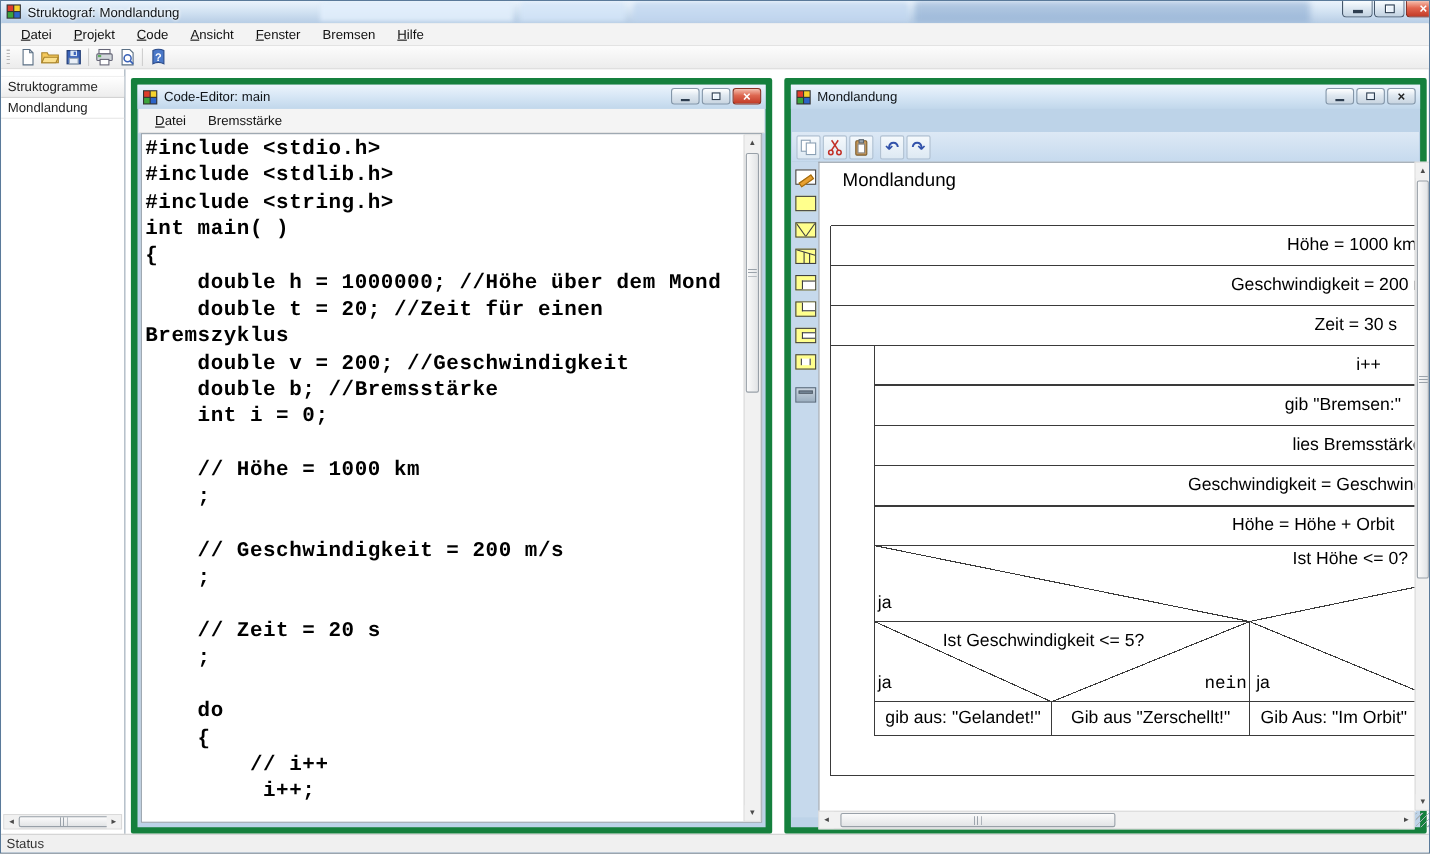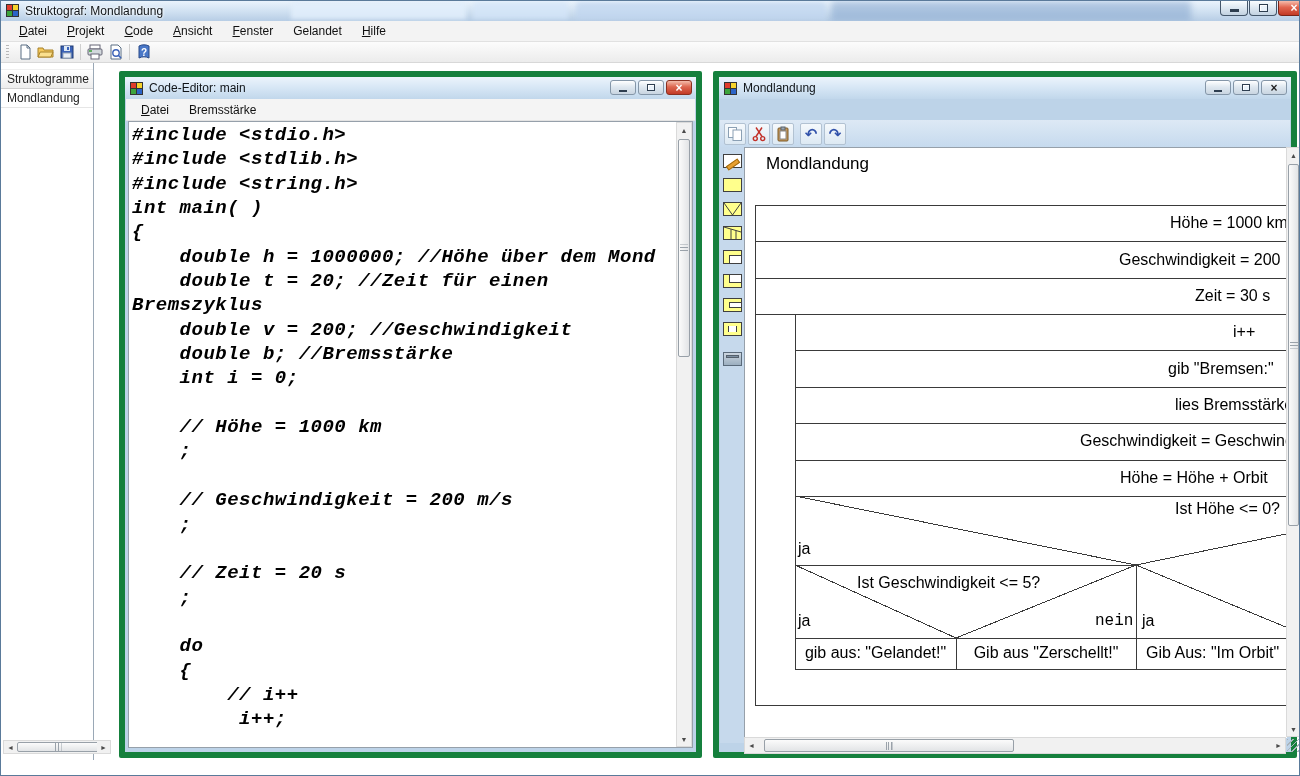--- a/index.html
+++ b/index.html
@@ -25,21 +25,21 @@
   .menubar{position:absolute;left:0;top:20px;width:100%;height:21px;background:#f3f3f3;
     border-bottom:1px solid #e1e1e1;display:flex;align-items:center;padding-left:8px;box-sizing:border-box;font-size:12px;}
   .menu-item{padding:2px 10px;color:#111;white-space:pre;}
   .toolbar{position:absolute;left:0;top:41px;width:100%;height:21px;
     background:linear-gradient(#fcfcfc,#ececec);border-bottom:1px solid #d8d8d8;
     display:flex;align-items:center;padding-left:5px;box-sizing:border-box;}
   .tgrip{width:3px;height:14px;margin:0 5px 0 0;background:repeating-linear-gradient(to bottom,#b8b8b8 0 1px,transparent 1px 3px);}
   .tbtn{width:21px;height:19px;display:flex;align-items:center;justify-content:center;}
   .tsep{width:1px;height:16px;background:#cfcfcf;margin:0 3px;}
   
-  .sidebar{position:absolute;left:0;top:62px;width:93px;height:697px;background:#fff;
+  .sidebar{position:absolute;left:0;top:62px;width:113px;height:697px;background:#fff;
     border-right:1px solid #9aa8b6;box-sizing:border-box;}
   .sb-header{margin-top:6px;height:18px;line-height:18px;padding-left:6px;font-size:12px;color:#222;
     background:linear-gradient(#ffffff,#ededed);border-top:1px solid #f0f0f0;border-bottom:1px solid #cfcfcf;}
   .sb-item{height:18px;line-height:18px;padding-left:6px;font-size:12px;color:#222;border-bottom:1px solid #e6e6e6;}
   
   .win{position:absolute;background:#bdd3e8;border:6px solid #15803d;border-radius:2px;box-sizing:border-box;}
   #win-code{left:118px;top:70px;width:583px;height:687px;}
   #win-diagram{left:712px;top:70px;width:584px;height:687px;}
   .wtitle{position:absolute;left:0;top:0;right:0;height:22px;
     background:linear-gradient(#ecf4fc,#d6e6f5 50%,#c1d7eb);display:flex;align-items:center;padding-left:5px;}
@@ -53,21 +53,21 @@
   .wb .gm{width:8px;height:2px;margin-top:6px;background:#2e3e50;}
   .wb .gr{width:8px;height:7px;}
   .wb .x{font-size:12px;font-weight:bold;line-height:10px;}
   .wmenu{position:absolute;left:1px;right:1px;top:22px;height:21px;background:#f4f4f4;
     border-bottom:1px solid #e3e3e3;display:flex;align-items:center;padding-left:5px;font-size:12px;}
   
   .wcontent{position:absolute;left:3px;top:44px;right:3px;bottom:4px;background:#fff;
     border:1px solid #96a0aa;box-sizing:border-box;overflow:hidden;}
   .code{position:absolute;left:3px;top:1px;right:17px;bottom:0;overflow:hidden;
     font-family:"Liberation Mono",monospace;font-weight:bold;font-size:19px;line-height:24.35px;
-    letter-spacing:0.5px;color:#000;white-space:pre;font-style:italic;}
+    letter-spacing:0.5px;color:#000;white-space:pre;}
   .cline{height:24.35px;}
   
   .vscroll,.hscroll{position:absolute;background:#f1f1f1;border:1px solid #dadada;box-sizing:border-box;}
   .sabtn{position:absolute;display:flex;align-items:center;justify-content:center;font-size:7px;color:#4a4a4a;
     background:#f1f1f1;}
   .vscroll .sabtn{left:0;right:0;height:14px;}
   .hscroll .sabtn{top:0;bottom:0;width:13px;}
   .vthumb{position:absolute;left:1px;right:1px;border:1px solid #98a0a8;border-radius:2px;
     background:linear-gradient(to right,#fbfbfb,#e2e4e6);}
   .hthumb{position:absolute;top:1px;bottom:1px;border:1px solid #98a0a8;border-radius:2px;
@@ -133,21 +133,21 @@
         </div>
     </div>
   </div>
 
   <div class="menubar">
       <span class="menu-item"><u>D</u>atei</span>
       <span class="menu-item"><u>P</u>rojekt</span>
       <span class="menu-item"><u>C</u>ode</span>
       <span class="menu-item"><u>A</u>nsicht</span>
       <span class="menu-item"><u>F</u>enster</span>
-      <span class="menu-item">Gelandet</span>
+      <span class="menu-item">Bremsen</span>
       <span class="menu-item"><u>H</u>ilfe</span>
     </div>
 
   <div class="toolbar">
     <div class="tgrip"></div>
     <div class="tbtn">
       <svg width="16" height="16" viewBox="0 0 16 16">
           <path d="M4 1h6l3 3v11H4z" fill="#fff" stroke="#5a6f84"></path>
           <path d="M10 1v3h3" fill="none" stroke="#5a6f84"></path>
         </svg>
@@ -384,14 +384,17 @@
     <div class="hscroll" style="left:25px;top:660px;width:542px;height:17px;">
       <div class="sabtn" style="left:0;">◄</div>
       <div class="hthumb" style="left:19px;width:248px;">
           <div class="griph"></div>
         </div>
       <div class="sabtn" style="right:0;">►</div>
     </div>
     <div class="rgrip" style="left:568px;top:662px;width:13px;height:13px;"></div>
   </div>
 
+  <div class="statusbar">
+    <span>Status</span>
+  </div>
 
 </div>
 
 </body></html>

